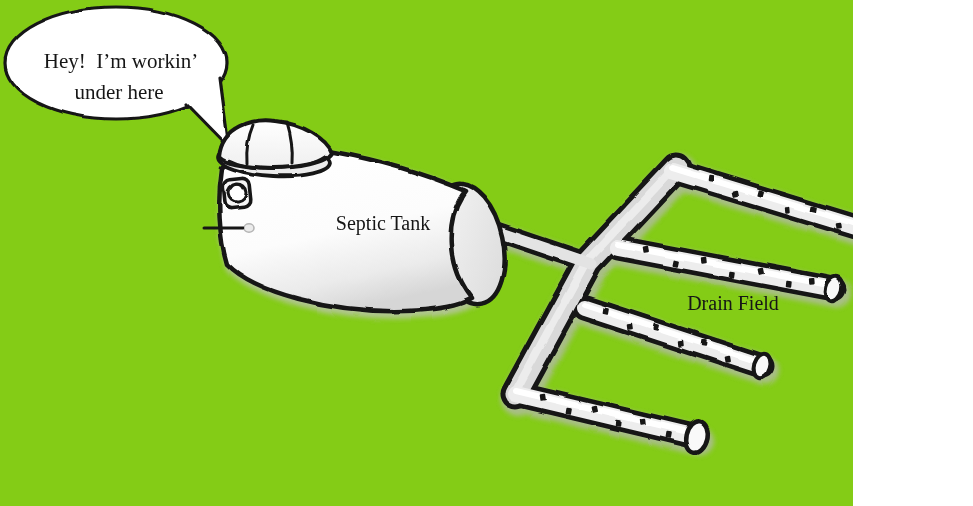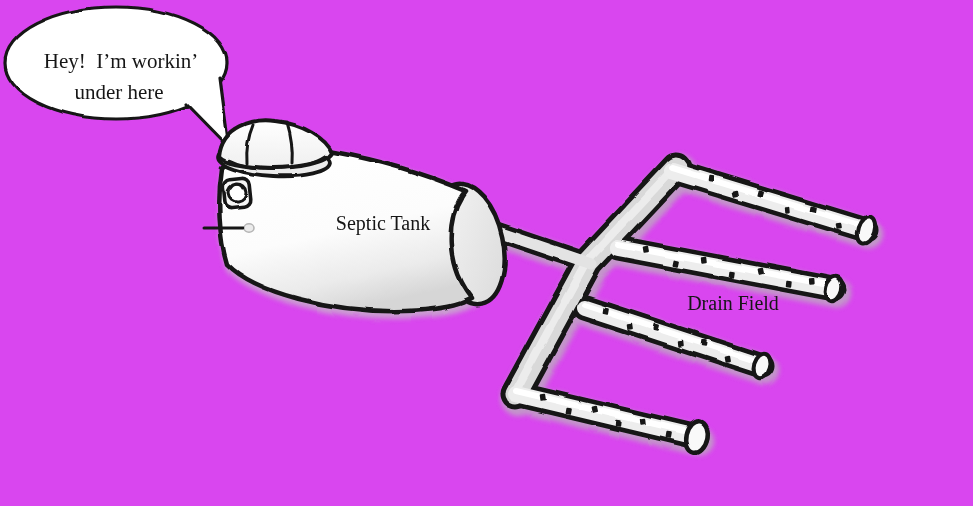--- a/index.html
+++ b/index.html
@@ -1,21 +1,21 @@
 <!DOCTYPE html>
 <html><head>
 <meta charset="utf-8">
 <title>Diagram</title>
 <style>
   html, body { margin: 0; padding: 0; background: #ffffff; }
   .stage {
     position: relative;
-    width: 973px;
+    width: 853px;
     height: 506px;
-    background: #d946ef;
+    background: #84cc16;
     overflow: hidden;
   }
   svg { display: block; }
   text.label {
     font-family: "Liberation Serif", "DejaVu Serif", serif;
     fill: #161616;
   }
   .perf rect { fill: #141414; }
 </style>
 </head>

